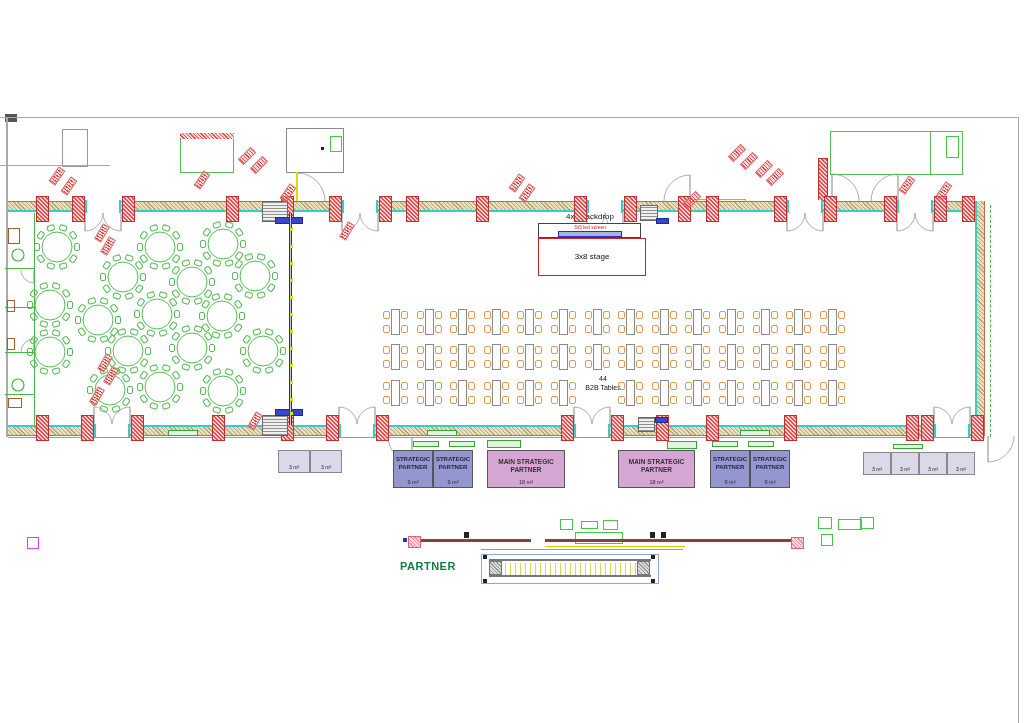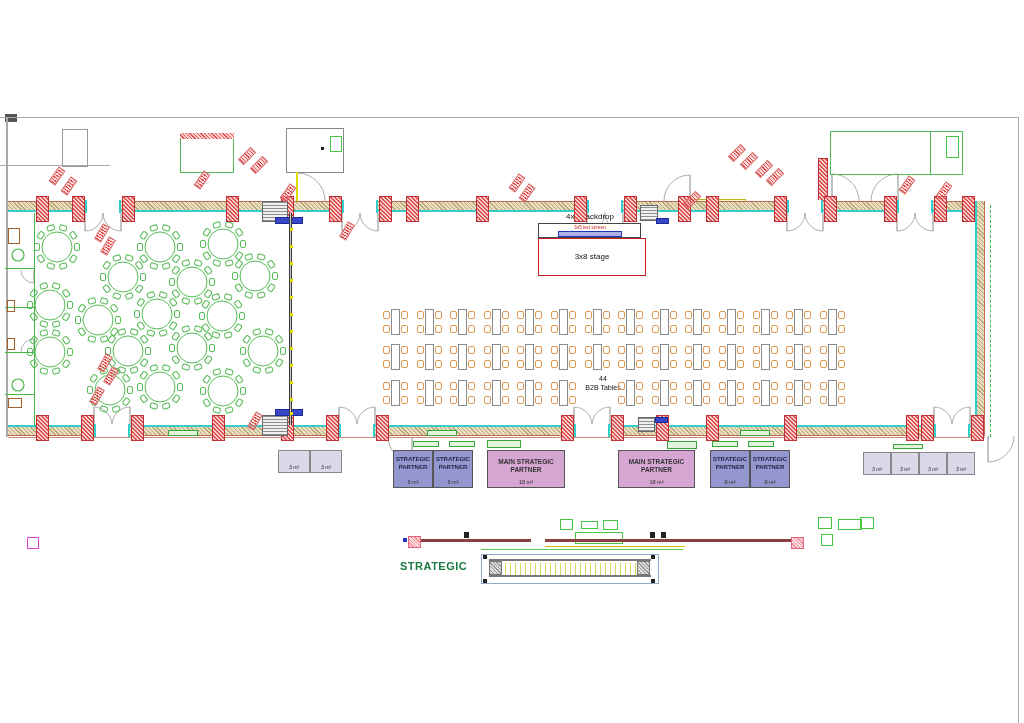--- a/index.html
+++ b/index.html
@@ -357,21 +357,21 @@
   <div class="lbl" style="left:548px;top:223.5px;width:84px;text-align:center;font-size:5.5px;color:#cc2222;transform:scale(.9);">3x5 led screen</div>
   <div id="led-bar"></div>
   <div id="stage-box"></div>
   <div class="lbl" style="left:538px;top:252px;width:108px;text-align:center;font-size:8px;">3x8 stage</div>
 
   <div class="lbl" style="left:568px;top:374px;width:70px;text-align:center;font-size:7px;line-height:1.3;">
     <div>44</div>
     <div>B2B Tables</div>
   </div>
 
-  <div class="lbl" style="left:400px;top:560px;width:80px;font-size:11px;font-weight:bold;color:#1a7a42;letter-spacing:.5px;">STRATEGIC</div>
+  <div class="lbl" style="left:400px;top:560px;width:80px;font-size:11px;font-weight:bold;color:#1a7a42;letter-spacing:.5px;">PARTNER</div>
 
   <div class="abs" style="left:990px;top:205px;width:1px;height:232px;border-left:1px dashed #46b846;"></div>
 
   <div class="abs" style="left:27px;top:537px;width:12px;height:12px;border:1.5px solid #e040e0;"></div>
 <div class="frame" style="position: absolute; left: 0px; top: 117px; width: 1019px; height: 1px;"></div>
     <div class="frame" style="position: absolute; left: 1018px; top: 117px; width: 1px; height: 606px;"></div>
     <div class="frame" style="position: absolute; left: 6px; top: 117px; width: 2px; height: 320px;"></div>
     <div class="frame" style="position: absolute; left: 0px; top: 165px; width: 110px; height: 1px;"></div>
     <div class="wall top" style="position: absolute; left: 8px; top: 201px; width: 77px; height: 11px;"></div>
     <div class="wall top" style="position: absolute; left: 121px; top: 201px; width: 221px; height: 11px;"></div>

